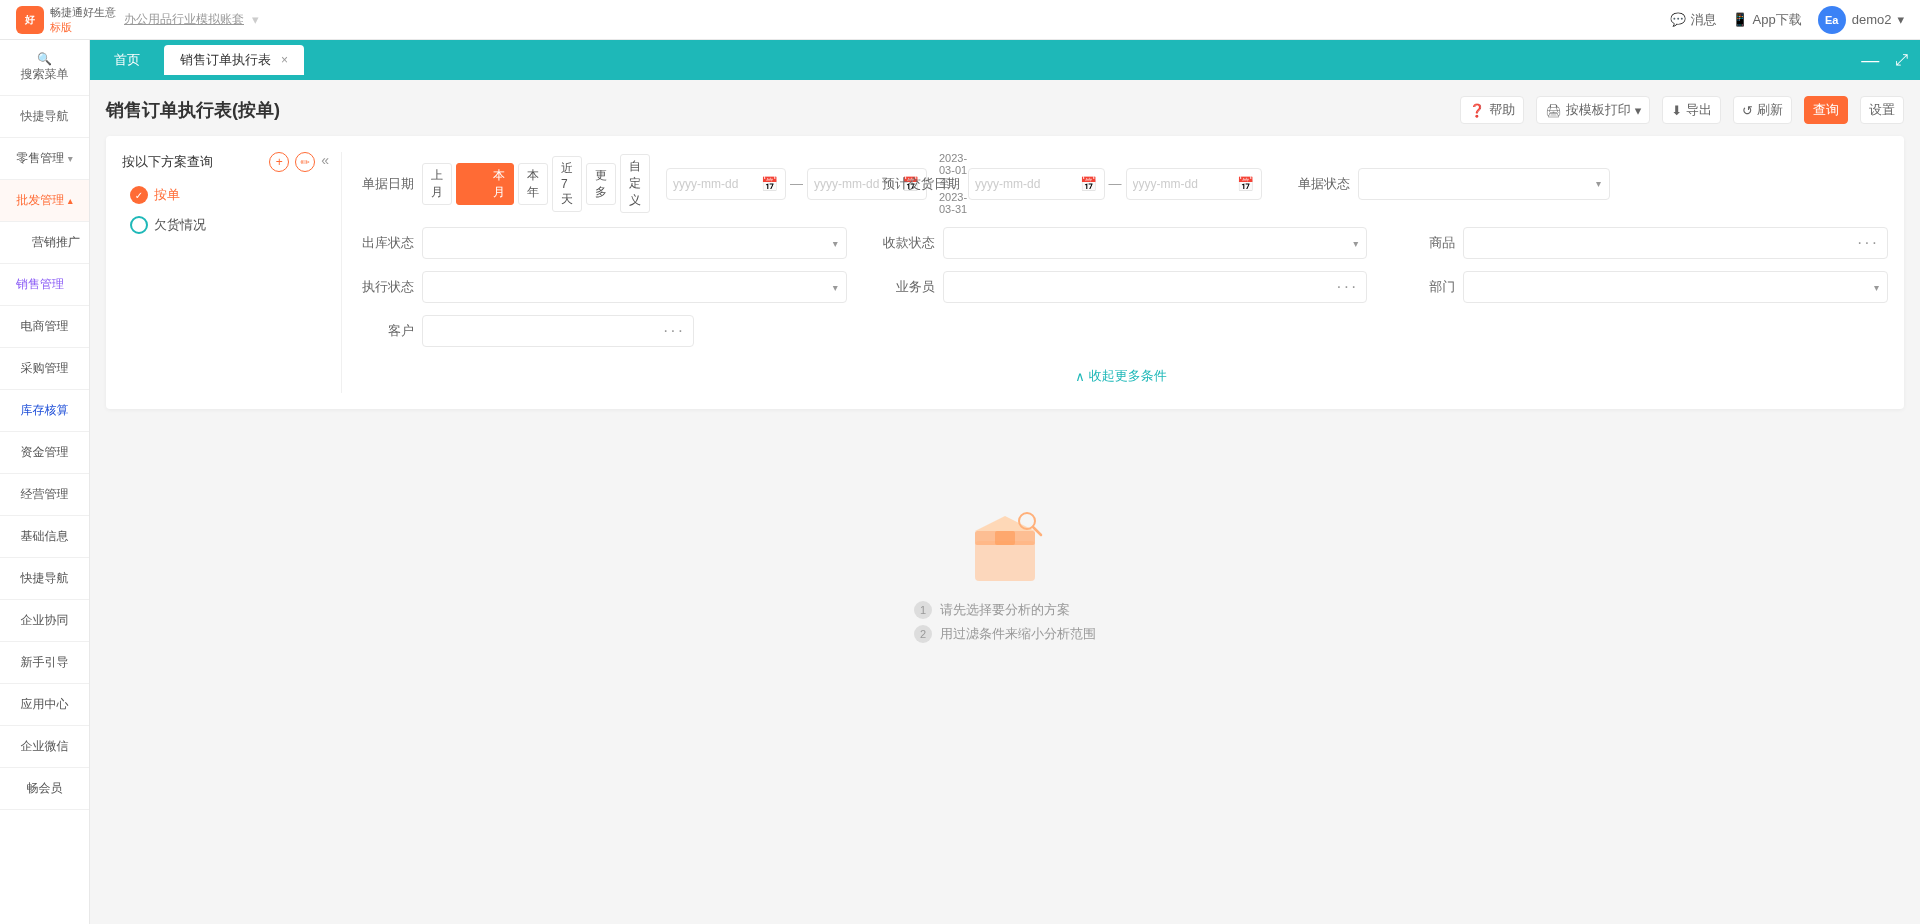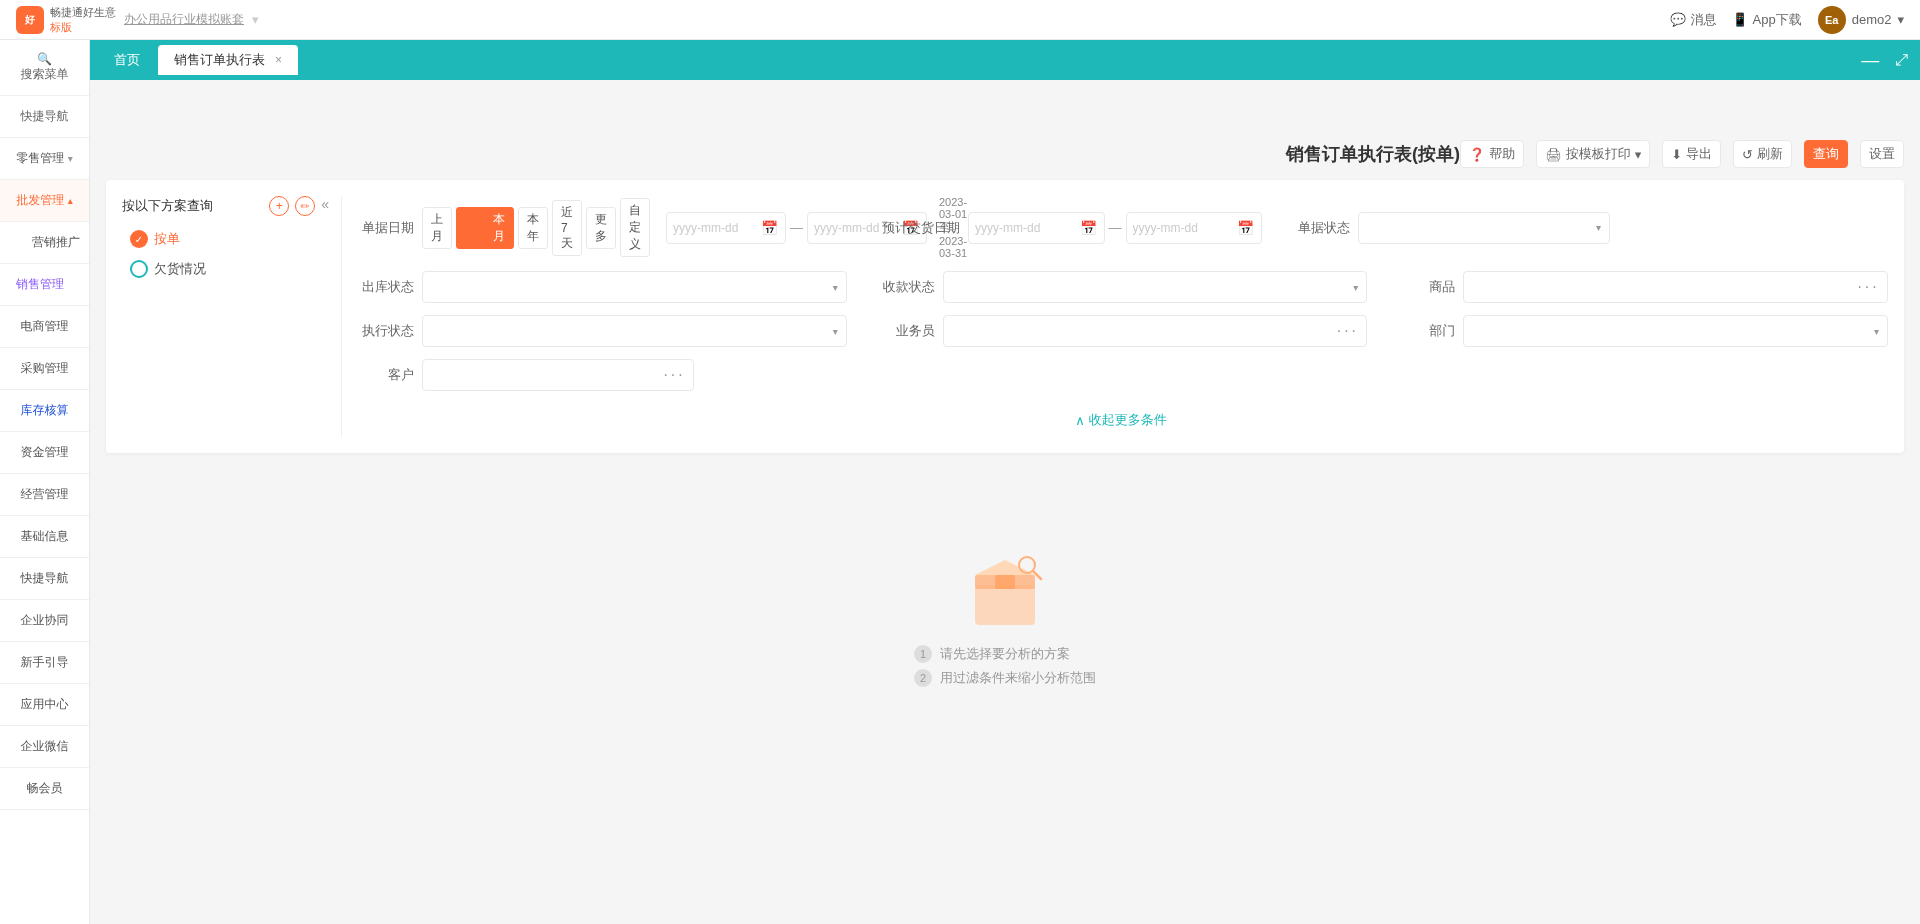--- a/index.html
+++ b/index.html
@@ -7,42 +7,42 @@
 
     
     .app-container { display: flex; flex-direction: column; height: 924px; }
     .top-bar { height: 40px; background: #fff; border-bottom: 1px solid #e8e8e8; display: flex; align-items: center; padding: 0 16px; justify-content: space-between; flex-shrink: 0; }
     .top-bar-left { display: flex; align-items: center; gap: 8px; }
     .logo-area { display: flex; align-items: center; gap: 6px; }
     .logo-icon { width: 28px; height: 28px; background: #ff6b35; border-radius: 6px; display: flex; align-items: center; justify-content: center; color: white; font-size: 10px; font-weight: bold; }
     .logo-text { font-size: 11px; color: #666; line-height: 1.3; }
     .top-bar-right { display: flex; align-items: center; gap: 16px; color: #666; font-size: 13px; }
     .top-bar-right .icon-btn { display: flex; align-items: center; gap: 4px; cursor: pointer; }
-    .avatar { width: 28px; height: 28px; border-radius: 50%; background: #a16207; display: flex; align-items: center; justify-content: center; color: white; font-size: 11px; overflow: hidden; }
+    .avatar { width: 28px; height: 28px; border-radius: 50%; background: #3b82f6; display: flex; align-items: center; justify-content: center; color: white; font-size: 11px; overflow: hidden; }
 
     .main-layout { display: flex; flex: 1; overflow: hidden; }
 
     
     .sidebar { width: 90px; background: #fff; border-right: 1px solid #e8e8e8; display: flex; flex-direction: column; flex-shrink: 0; overflow-y: auto; }
     .sidebar-item { padding: 12px 4px; text-align: center; cursor: pointer; color: #555; font-size: 12px; border-bottom: 1px solid #f0f0f0; }
     .sidebar-item.has-sub { color: #ff6b35; background: #fff8f5; }
 
     
     .content-area { flex: 1; display: flex; flex-direction: column; overflow: hidden; }
-    .tab-bar { height: 40px; background: #1eb8b8; display: flex; align-items: center; padding: 0 8px; flex-shrink: 0; }
+    .tab-bar { height: 40px; background: #1eb8b8; display: flex; align-items: center; padding: 0 8px; flex-shrink: 0; gap: 6px; }
     .tab-item { padding: 6px 16px; border-radius: 4px 4px 0 0; cursor: pointer; color: #fff; font-size: 13px; display: flex; align-items: center; gap: 6px; margin-right: 2px; }
     .tab-item.home { background: transparent; }
     .tab-item.active-tab { background: #fff; color: #333; }
     .tab-close { font-size: 12px; color: #999; cursor: pointer; margin-left: 4px; }
     .tab-bar-actions { margin-left: auto; display: flex; align-items: center; gap: 8px; }
     .tab-action-btn { color: #fff; cursor: pointer; font-size: 16px; padding: 4px; }
 
     
     .page-content { flex: 1; overflow-y: auto; background: #f5f5f5; padding: 16px; }
-    .page-header { display: flex; align-items: center; justify-content: flex-end; margin-bottom: 12px; margin-top: 44px; }
+    .page-header { display: flex; align-items: center; justify-content: space-between; margin-bottom: 12px; }
     .page-title { font-size: 18px; font-weight: bold; color: #333; }
     .page-actions { display: flex; align-items: center; gap: 12px; color: #666; font-size: 13px; }
     .page-action-btn { display: flex; align-items: center; gap: 4px; cursor: pointer; padding: 4px 8px; border: 1px solid #e8e8e8; border-radius: 4px; background: #fff; }
     .page-action-btn.primary { background: #ff6b35; color: #fff; border-color: #ff6b35; }
 
     
     .filter-panel { background: #fff; border-radius: 4px; padding: 16px; margin-bottom: 12px; box-shadow: 0 1px 4px rgba(0,0,0,0.05); }
     .filter-left { width: 220px; flex-shrink: 0; border-right: 1px solid #f0f0f0; padding-right: 12px; margin-right: 12px; }
     .filter-left-title { display: flex; align-items: center; justify-content: space-between; font-size: 13px; color: #333; margin-bottom: 8px; }
     .filter-left-title .actions { display: flex; gap: 6px; }

